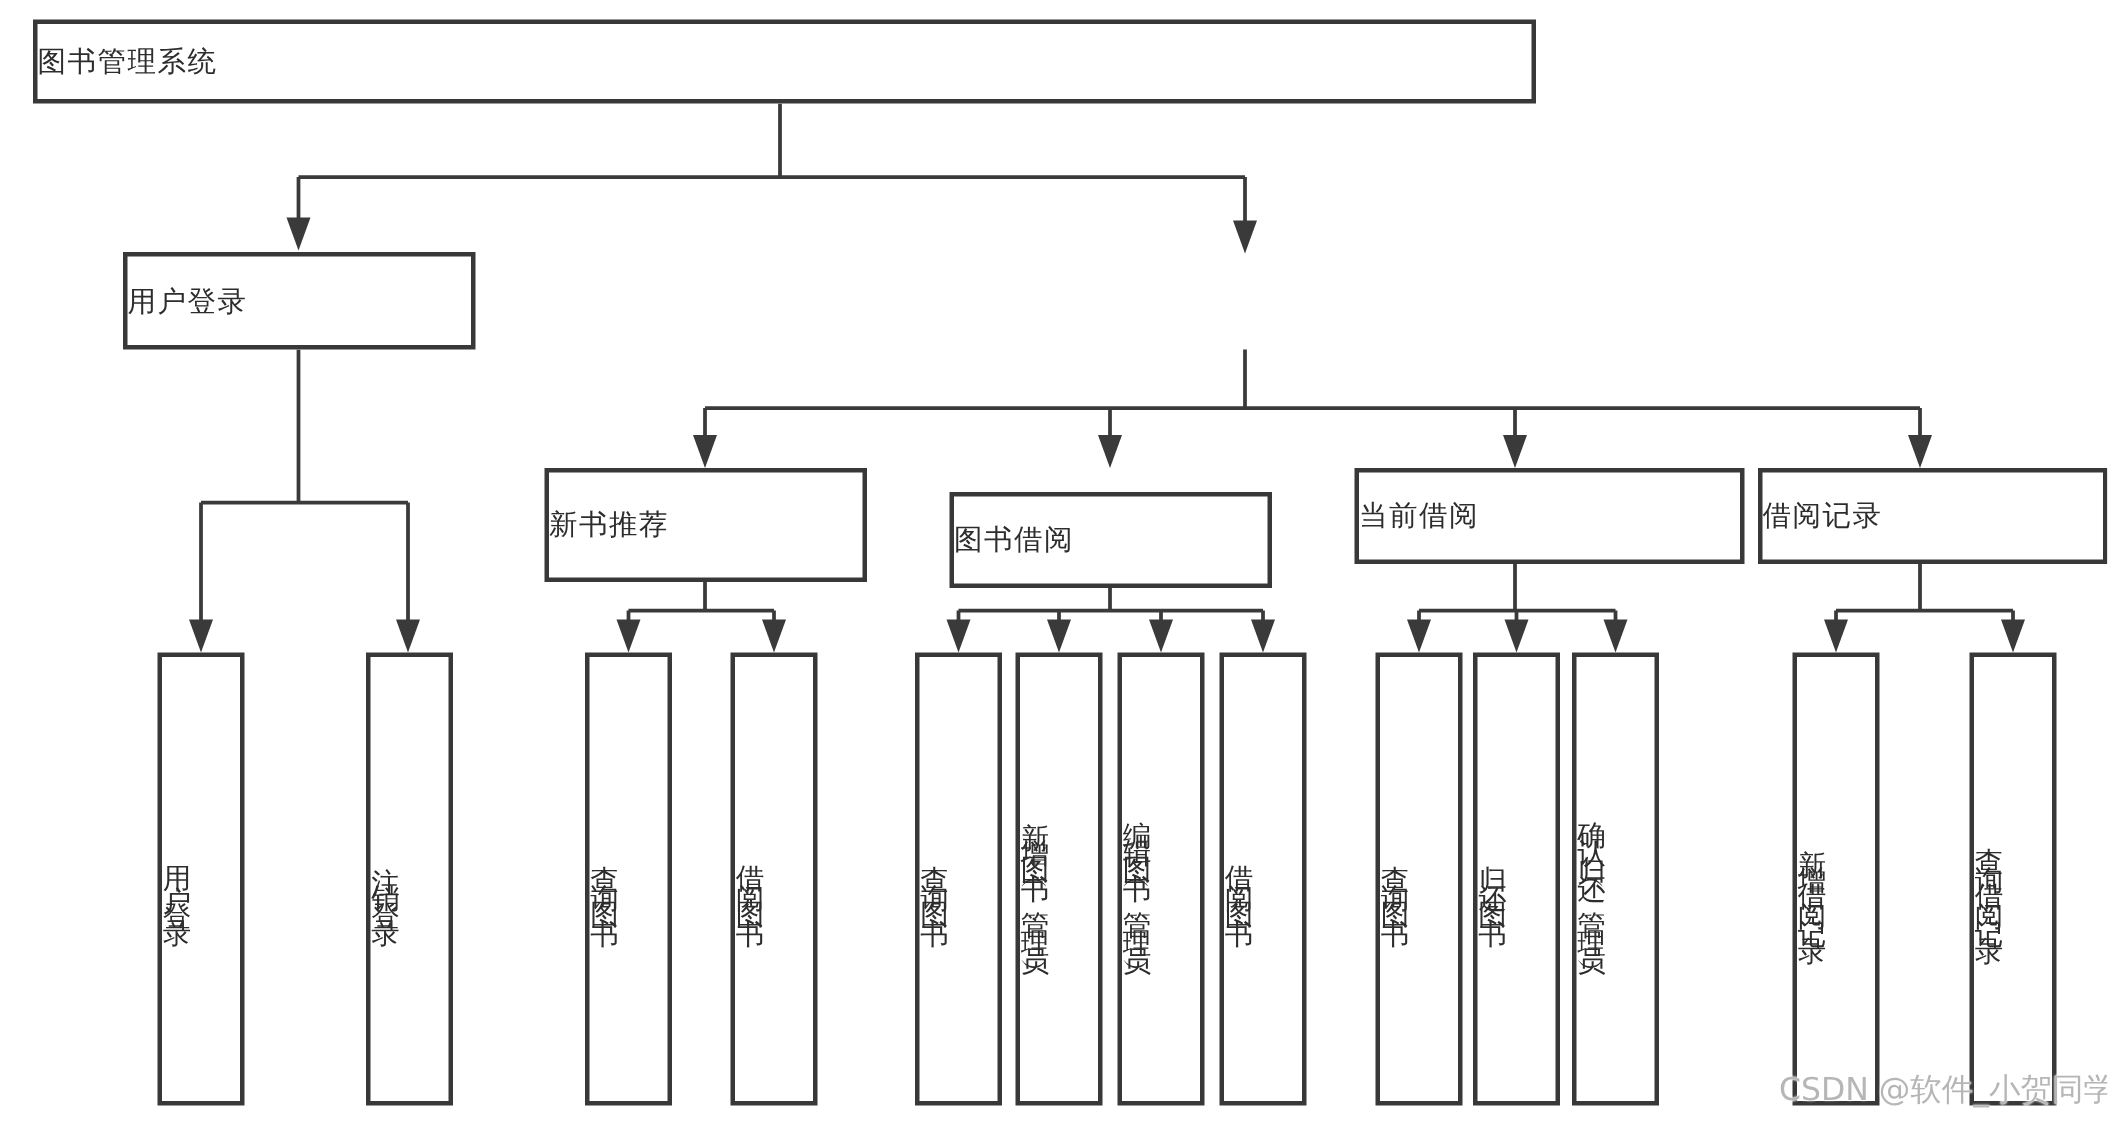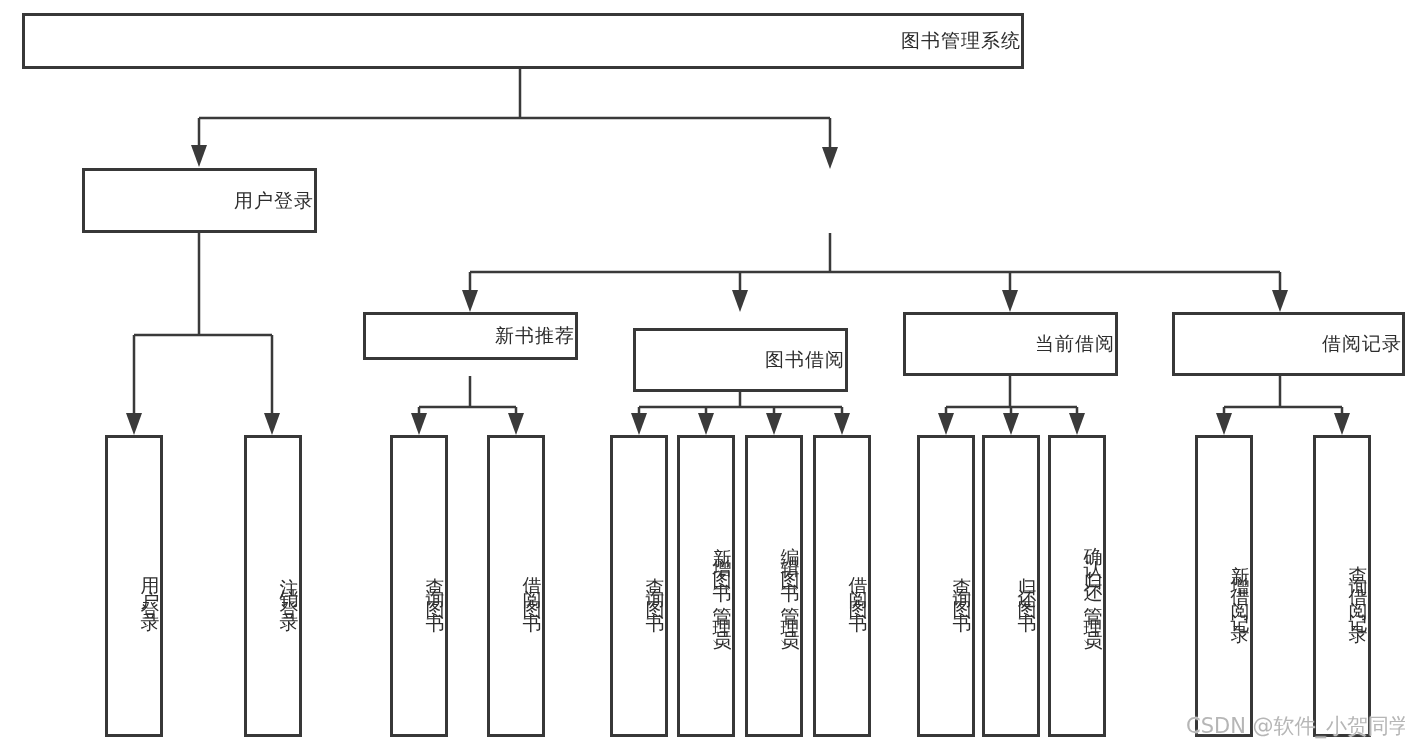--- a/index.html
+++ b/index.html
@@ -3,21 +3,21 @@
 <meta charset="utf-8">
 <style>
   html,body{margin:0;padding:0;background:#fff;}
   .canvas{
     position:relative;width:1405px;height:747px;background:#ffffff;
     font-family:"DejaVu Sans","Liberation Sans",sans-serif;overflow:hidden;
   }
   .wires{position:absolute;left:0;top:0;z-index:1;}
   .box{
     position:absolute;box-sizing:border-box;background:#ffffff;
-    border:3px solid #383838;display:flex;align-items:center;justify-content:flex-end;
+    border:3px solid #383838;display:flex;align-items:center;justify-content:flex-start;
     color:#2d2d2d;z-index:2;
   }
   .box .h-label{font-size:19px;letter-spacing:1px;white-space:nowrap;}
   .box .v-label{
     writing-mode:vertical-rl;text-orientation:mixed;
     font-size:19px;letter-spacing:12px;line-height:1;white-space:nowrap;
   }
   .watermark{
     position:absolute;left:1186px;top:712px;z-index:5;
     font-size:21px;color:#b6b6b6;white-space:nowrap;
@@ -65,27 +65,27 @@
   </svg>
 
   <div class="box" style="left:22px;top:13px;width:1002px;height:56px">
     <span class="h-label">图书管理系统</span>
   </div>
 
   <div class="box" style="left:82px;top:168px;width:235px;height:65px">
     <span class="h-label">用户登录</span>
   </div>
 
-  <div class="box" style="left:363px;top:312px;width:215px;height:48px">
+  <div class="box" style="left:363px;top:312px;width:215px;height:76px">
     <span class="h-label">新书推荐</span>
   </div>
   <div class="box" style="left:633px;top:328px;width:215px;height:64px">
     <span class="h-label">图书借阅</span>
   </div>
-  <div class="box" style="left:903px;top:312px;width:215px;height:64px">
+  <div class="box" style="left:903px;top:312px;width:260px;height:64px">
     <span class="h-label">当前借阅</span>
   </div>
   <div class="box" style="left:1172px;top:312px;width:233px;height:64px">
     <span class="h-label">借阅记录</span>
   </div>
 
   <div class="box" style="left:105px;top:435px;width:58px;height:302px">
     <span class="v-label">用户登录</span>
   </div>
   <div class="box" style="left:244px;top:435px;width:58px;height:302px">

